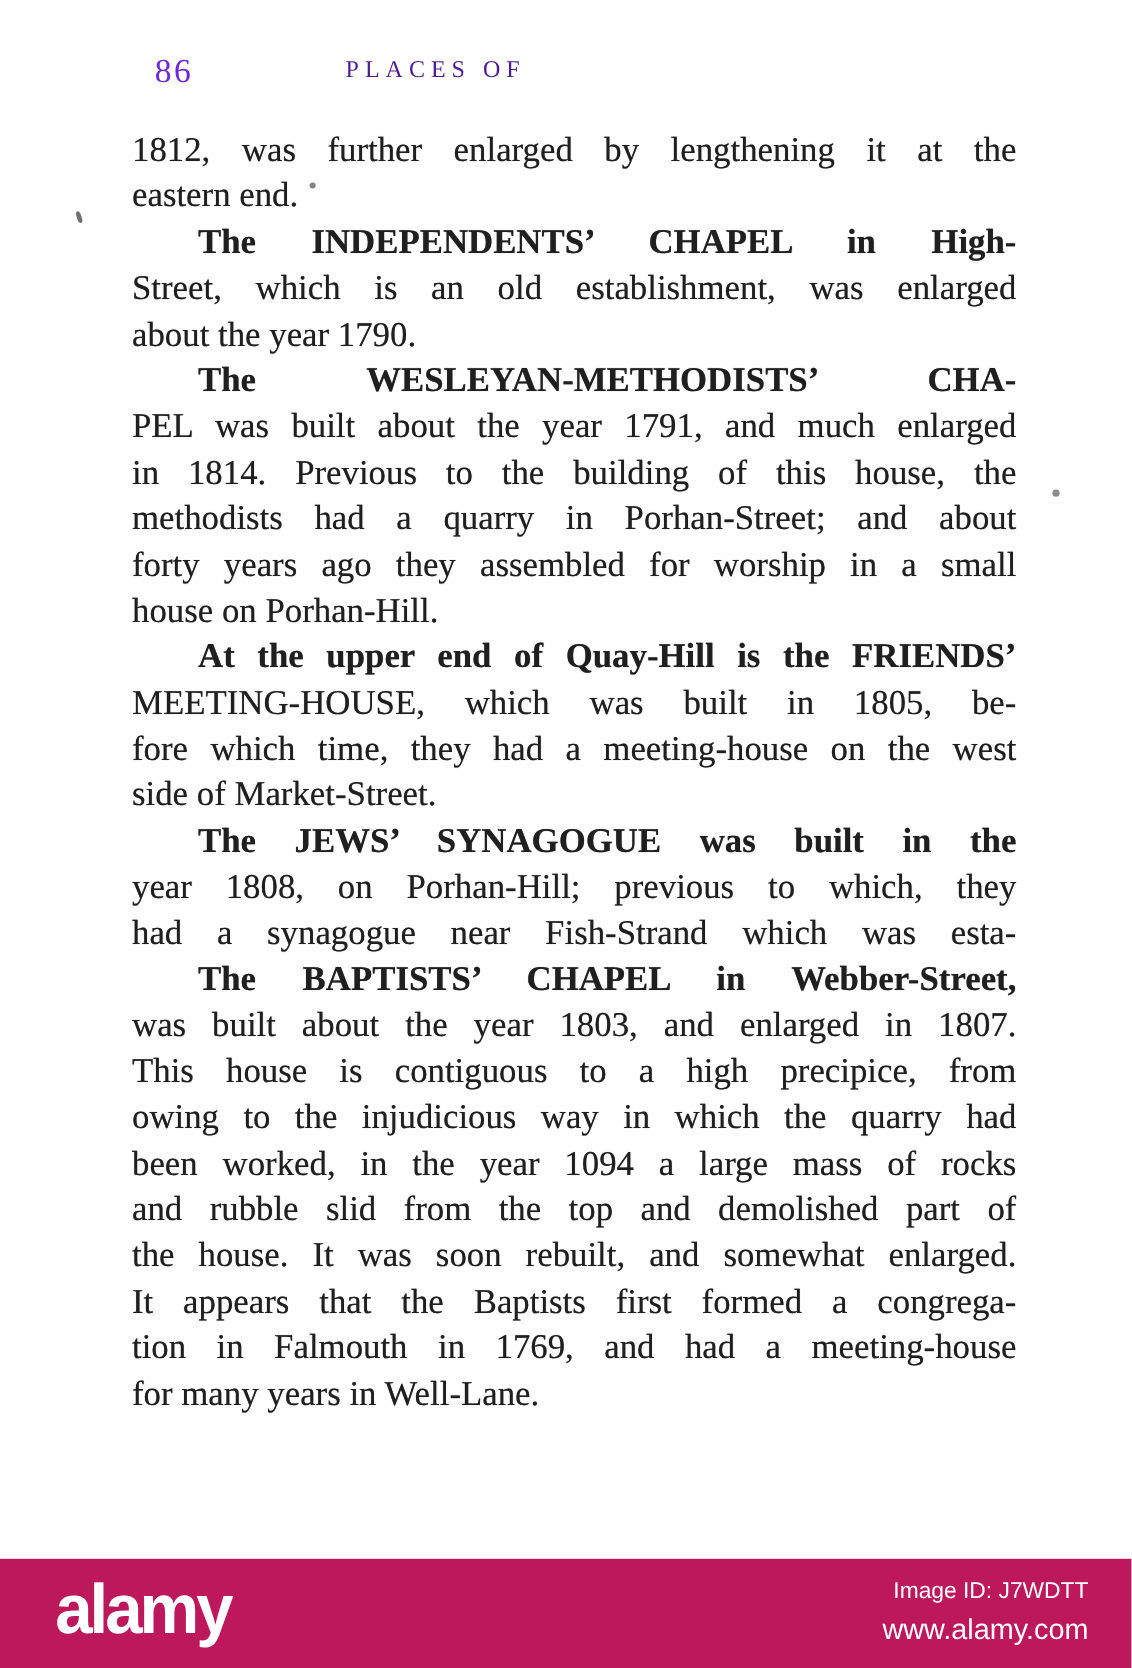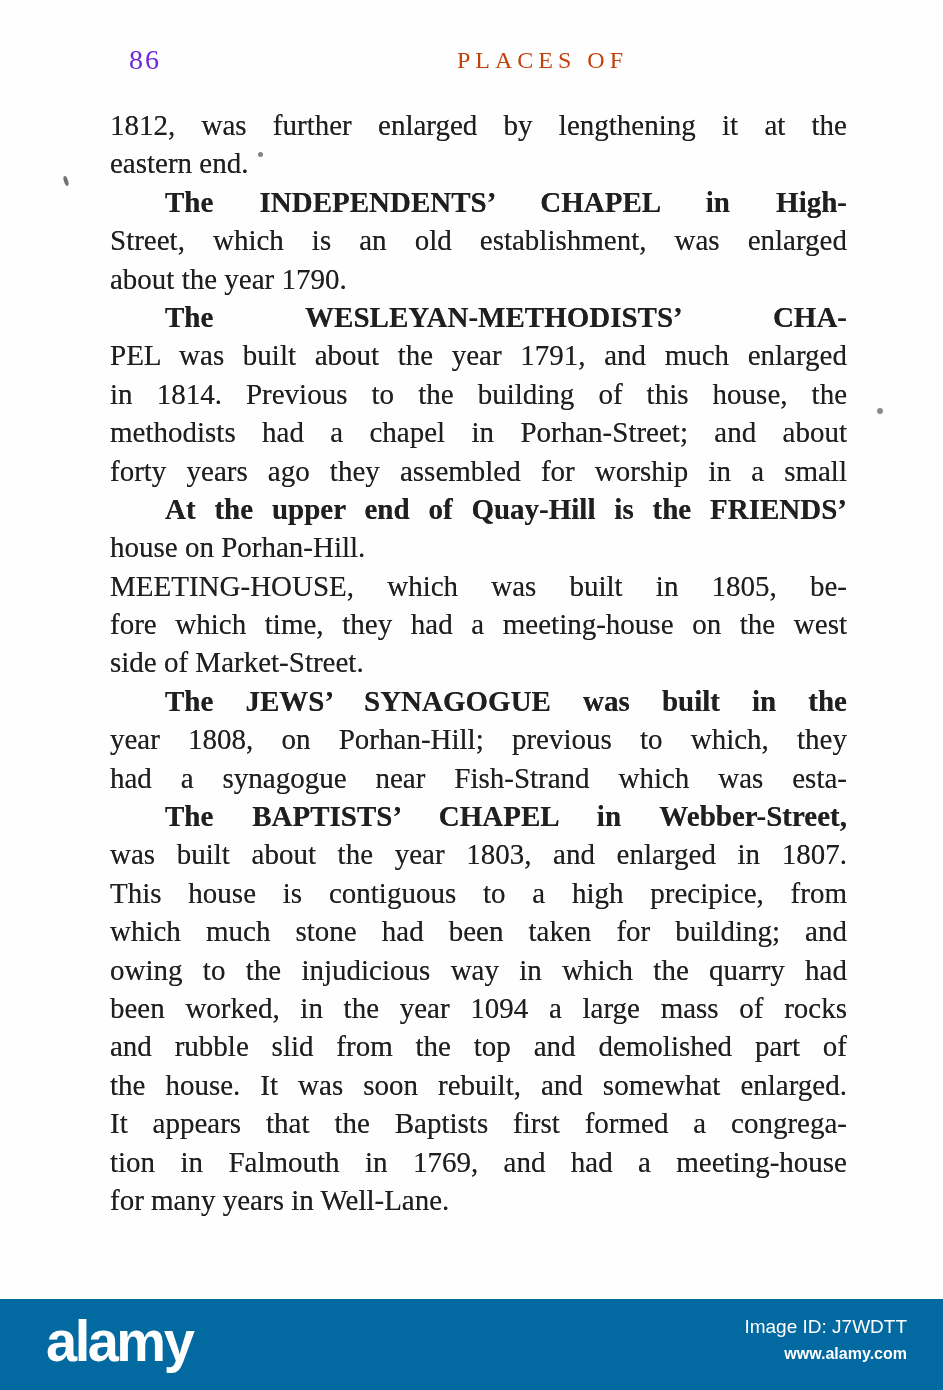--- a/index.html
+++ b/index.html
@@ -15,22 +15,22 @@
     background: #fefefe;
   }
   
   .page-number {
     position: absolute; left: 129px; top: 44px;
     font-size: 28px; color: #6d28d9; letter-spacing: 2px;
     filter: blur(0.35px);
   }
   .running-head {
     position: absolute; left: 288px; top: 47px; width: 340px;
-    text-align: right;
-    font-size: 24px; color: #c2410c; letter-spacing: 5px;
+    text-align: left;
+    font-size: 20px; color: #4c1d95; letter-spacing: 5px;
     filter: blur(0.4px);
   }
   
   .page-body {
     position: absolute; left: 110px; top: 106px; width: 737px;
     font-size: 29px; line-height: 38.4px;
     color: #1f1f1f;
     filter: blur(0.32px);
     text-shadow: 0 0 0.6px rgba(20,20,20,0.65);
   }
@@ -57,68 +57,67 @@
     font-family: "Liberation Sans", sans-serif;
     font-weight: 700; font-size: 56px; letter-spacing: -2.5px;
     transform: scaleY(1.04); transform-origin: top left;
   }
   .wm-right {
     position: absolute; right: 36px; top: 17px;
     text-align: right;
     font-family: "Liberation Sans", sans-serif;
   }
   .wm-id { font-size: 19px; font-weight: 400; margin-bottom: 7px; }
-  .wm-site { font-size: 16px; font-weight: 700; }
+  .wm-site { font-size: 24px; font-weight: 400; }
 </style>
 </head>
 <body>
 
 <div class="photo">
 
   <span class="page-number">86</span>
 
   <span class="running-head">PLACES OF</span>
 
   <div class="page-body">
       <div class="line">1812, was further enlarged by lengthening it at the</div>
       <div class="line para-end">eastern end.</div>
       <div class="line indent">The INDEPENDENTS’ CHAPEL in High-</div>
       <div class="line">Street, which is an old establishment, was enlarged</div>
       <div class="line para-end">about the year 1790.</div>
       <div class="line indent">The WESLEYAN-METHODISTS’ CHA-</div>
       <div class="line">PEL was built about the year 1791, and much enlarged</div>
       <div class="line">in 1814.  Previous to the building of this house, the</div>
-      <div class="line">methodists had a chapel in Porhan-Street; and about</div>
+      <div class="line">methodists had a quarry in Porhan-Street; and about</div>
       <div class="line">forty years ago they assembled for worship in a small</div>
+      <div class="line para-end">house on Porhan-Hill.</div>
       <div class="line indent">At the upper end of Quay-Hill is the FRIENDS’</div>
-      <div class="line para-end">house on Porhan-Hill.</div>
       <div class="line">MEETING-HOUSE, which was built in 1805, be-</div>
       <div class="line">fore which time, they had a meeting-house on the west</div>
       <div class="line para-end">side of Market-Street.</div>
       <div class="line indent">The JEWS’ SYNAGOGUE was built in the</div>
       <div class="line">year 1808, on Porhan-Hill; previous to which, they</div>
       <div class="line">had a synagogue near Fish-Strand which was esta-</div>
       <div class="line indent">The BAPTISTS’ CHAPEL in Webber-Street,</div>
       <div class="line">was built about the year 1803, and enlarged in 1807.</div>
       <div class="line">This house is contiguous to a high precipice, from</div>
-      <div class="line">which much stone had been taken for building; and</div>
       <div class="line">owing to the injudicious way in which the quarry had</div>
       <div class="line">been worked, in the year 1094 a large mass of rocks</div>
       <div class="line">and rubble slid from the top and demolished part of</div>
       <div class="line">the house. It was soon rebuilt, and somewhat enlarged.</div>
       <div class="line">It appears that the Baptists first formed a congrega-</div>
       <div class="line">tion in Falmouth in 1769, and had a meeting-house</div>
       <div class="line para-end">for many years in Well-Lane.</div>
     </div>
 
   <span class="speck s1"></span>
   <span class="speck s2"></span>
   <span class="speck s3"></span>
 
-  <div class="footer" style="background: #0369a1;">
+  <div class="footer" style="background: #be185d;">
     <div class="footer-bg"></div>
     <div class="wm-logo" style="color: rgb(255, 255, 255);">alamy</div>
     <div class="wm-right" style="color: rgb(255, 255, 255);">
       <div class="wm-id">Image ID: J7WDTT</div>
       <div class="wm-site">www.alamy.com</div>
     </div>
   </div>
 
 </div>
 

